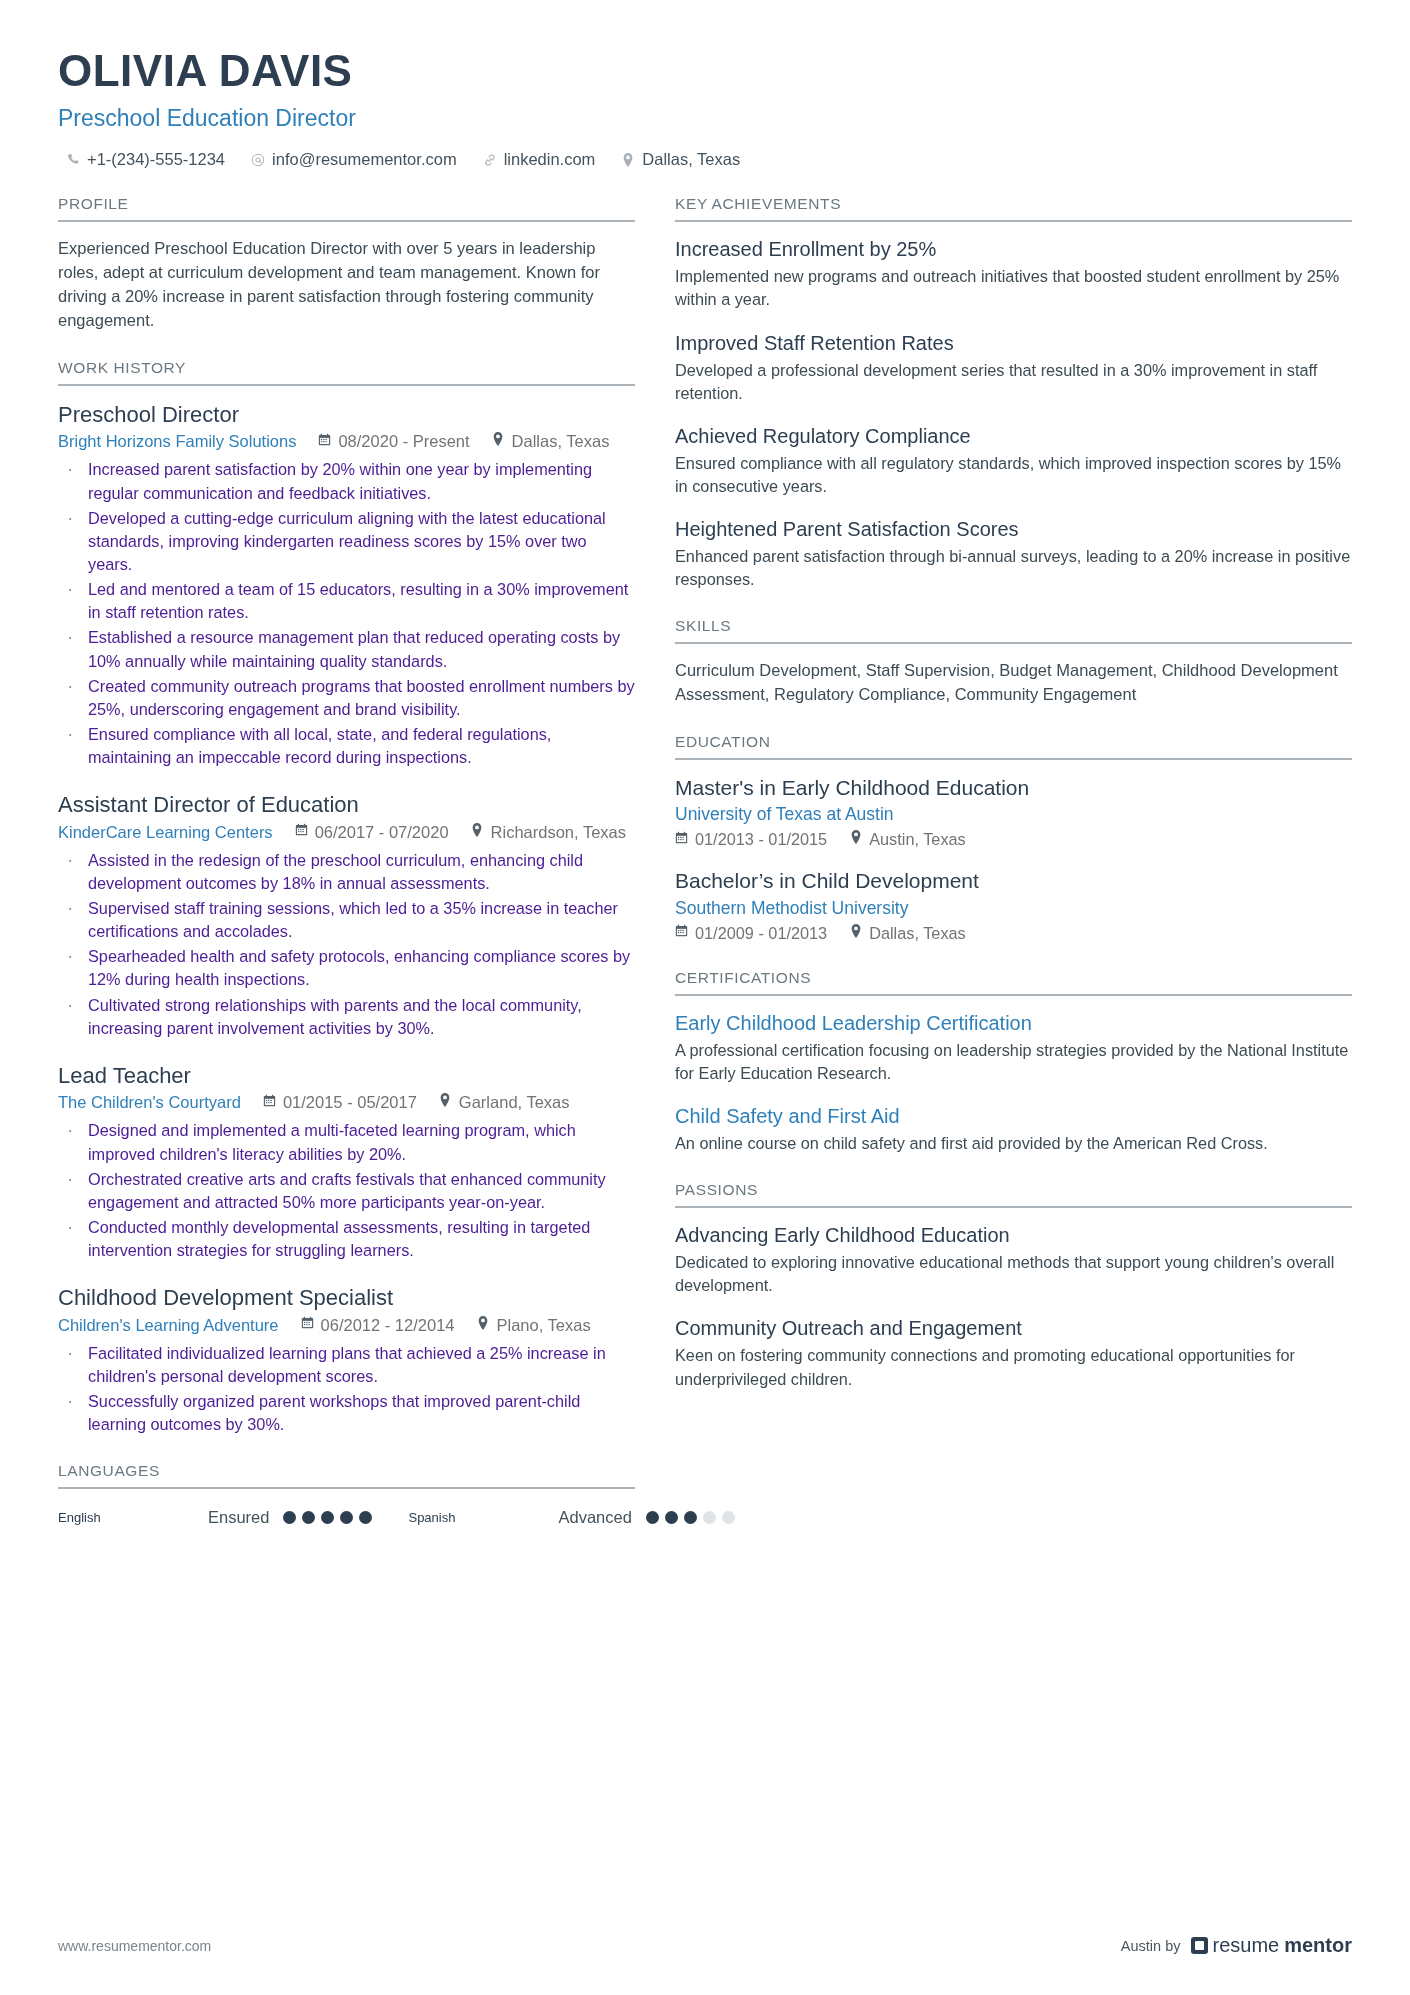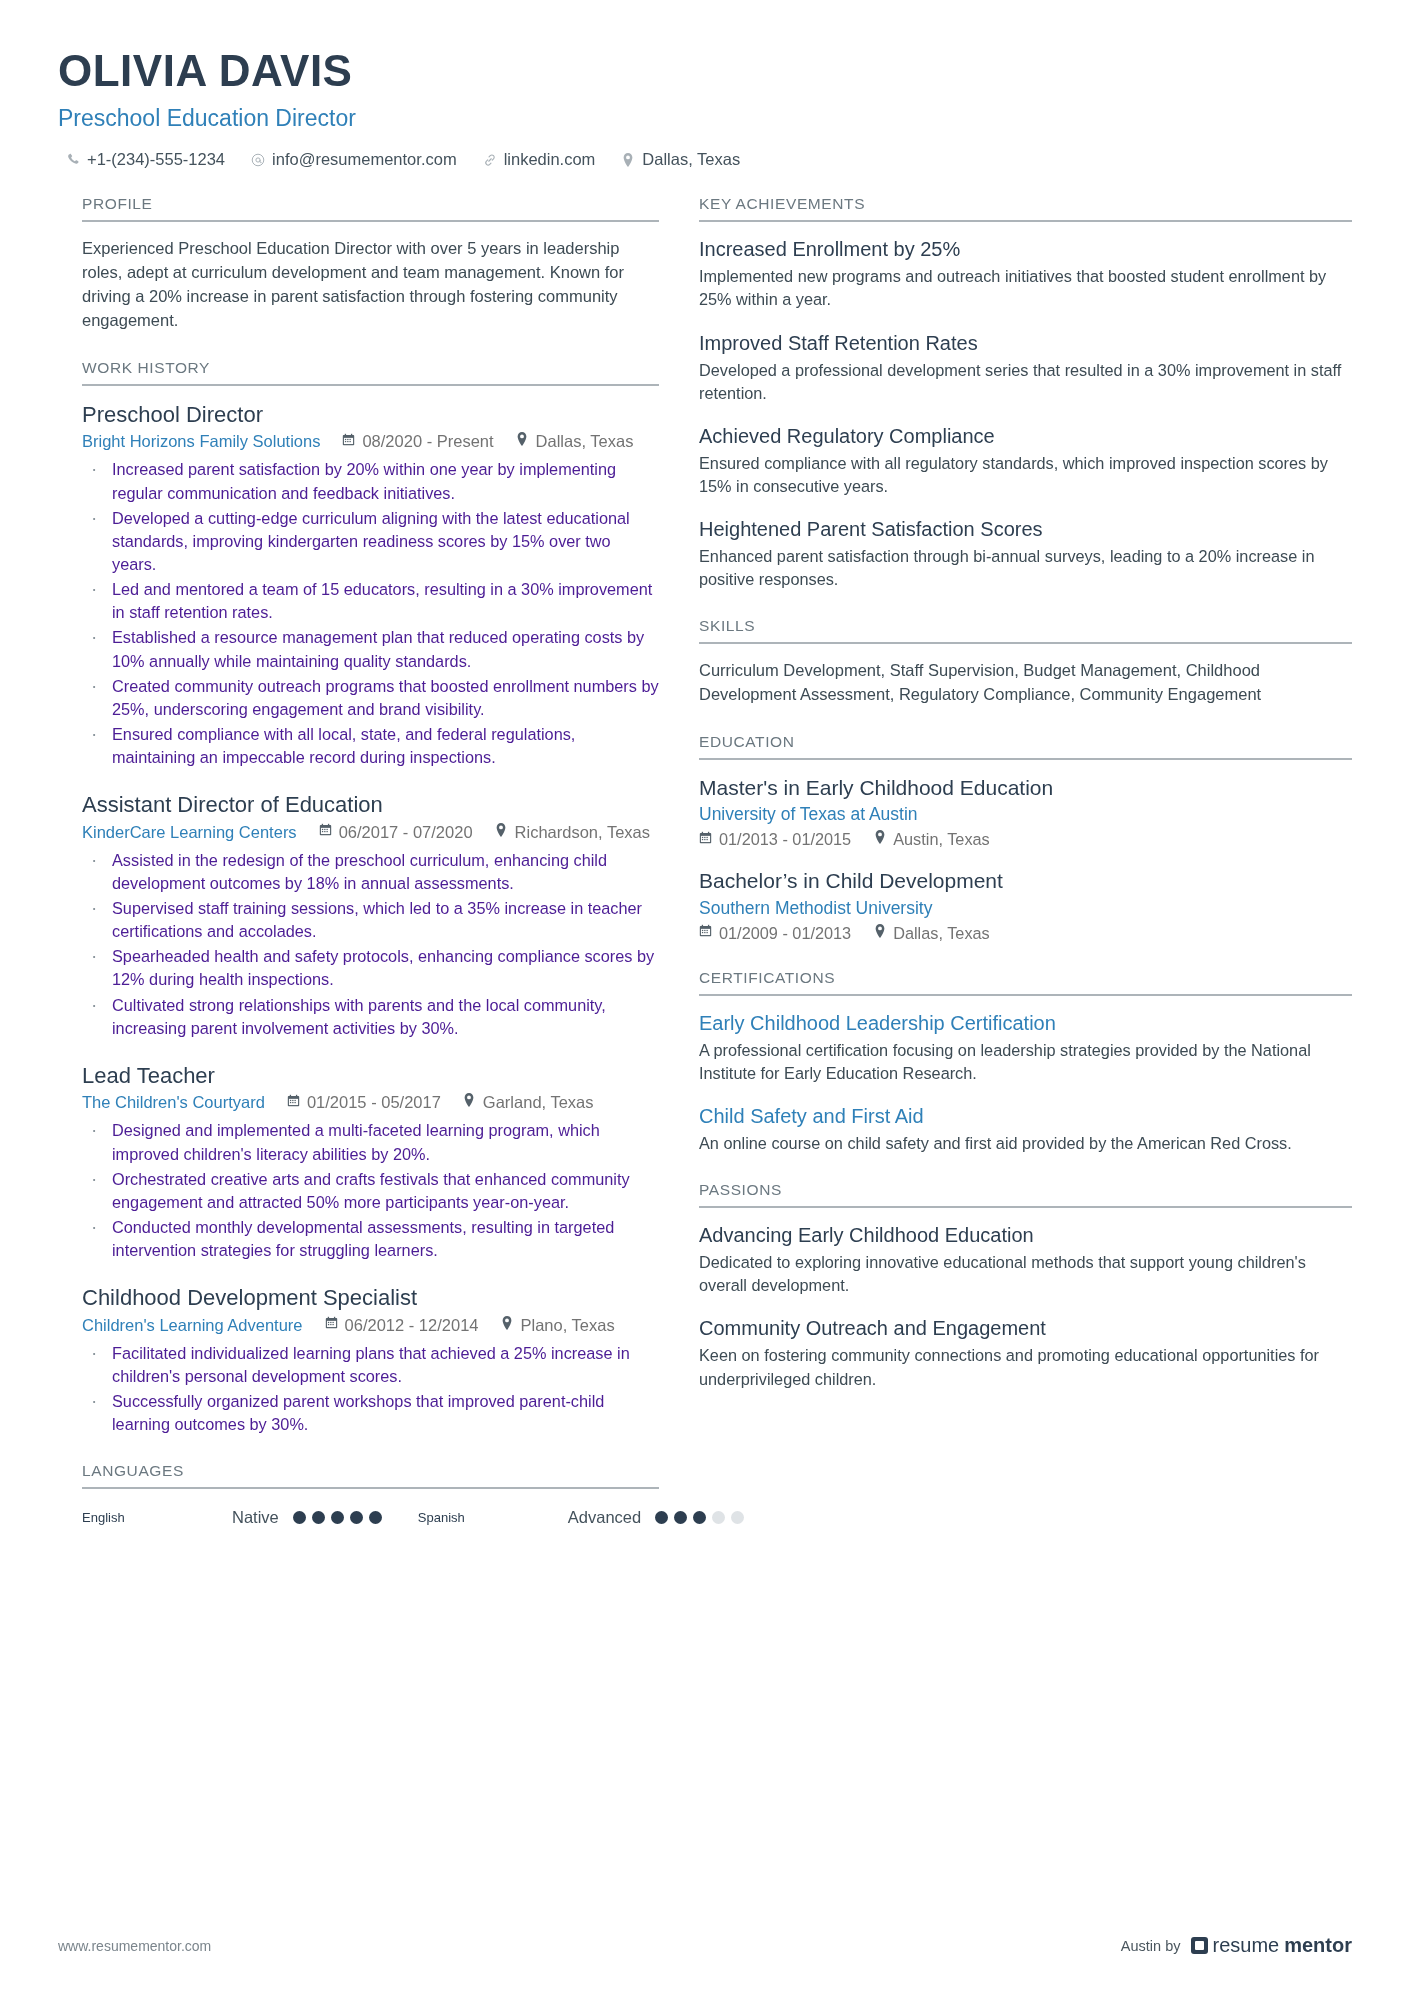--- a/index.html
+++ b/index.html
@@ -63,21 +63,20 @@
 
   
   .body-cols {
     display: flex;
     margin-top: 26px;
     align-items: flex-start;
   }
   .col-left {
     width: 577px;
     flex: 0 0 577px;
-    margin-left: 24px;
   }
   .col-gap { width: 40px; flex: 0 0 40px; }
   .col-right {
     width: 380px;
     flex: 1 1 auto;
   }
 
   
   .sect { margin-bottom: 26px; }
   .sect-head {
@@ -459,21 +458,21 @@
               </ul>
             </div>
           </div>
       </div>
 
       <div class="sect">
         <div class="sect-head">LANGUAGES</div>
         <div class="langs" id="langs-container">
             <div class="lang-block">
               <span class="lang-name">English</span>
-              <span class="lang-level">Native</span>
+              <span class="lang-level">Ensured</span>
               <span class="dots">
                 <span class="dot"></span>
                 <span class="dot"></span>
                 <span class="dot"></span>
                 <span class="dot"></span>
                 <span class="dot"></span>
               </span>
             </div>
             <div class="lang-spacer"></div>
             <div class="lang-block">

